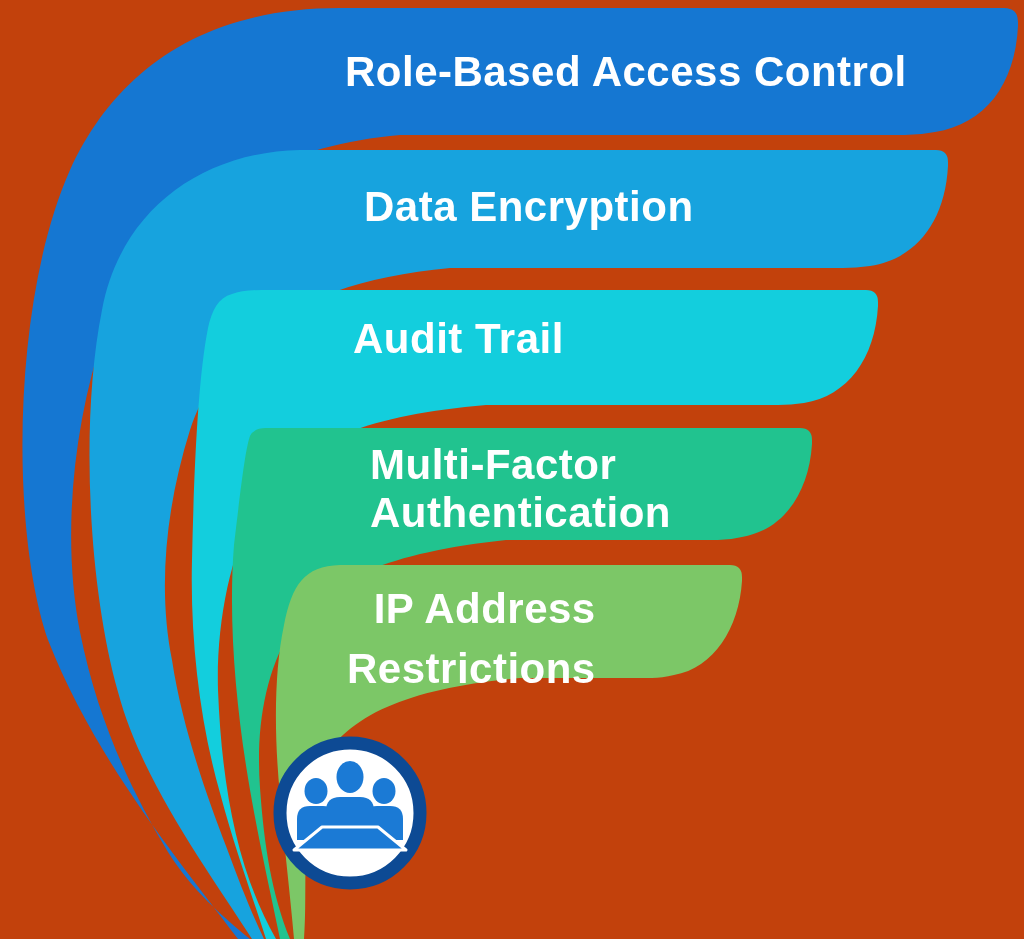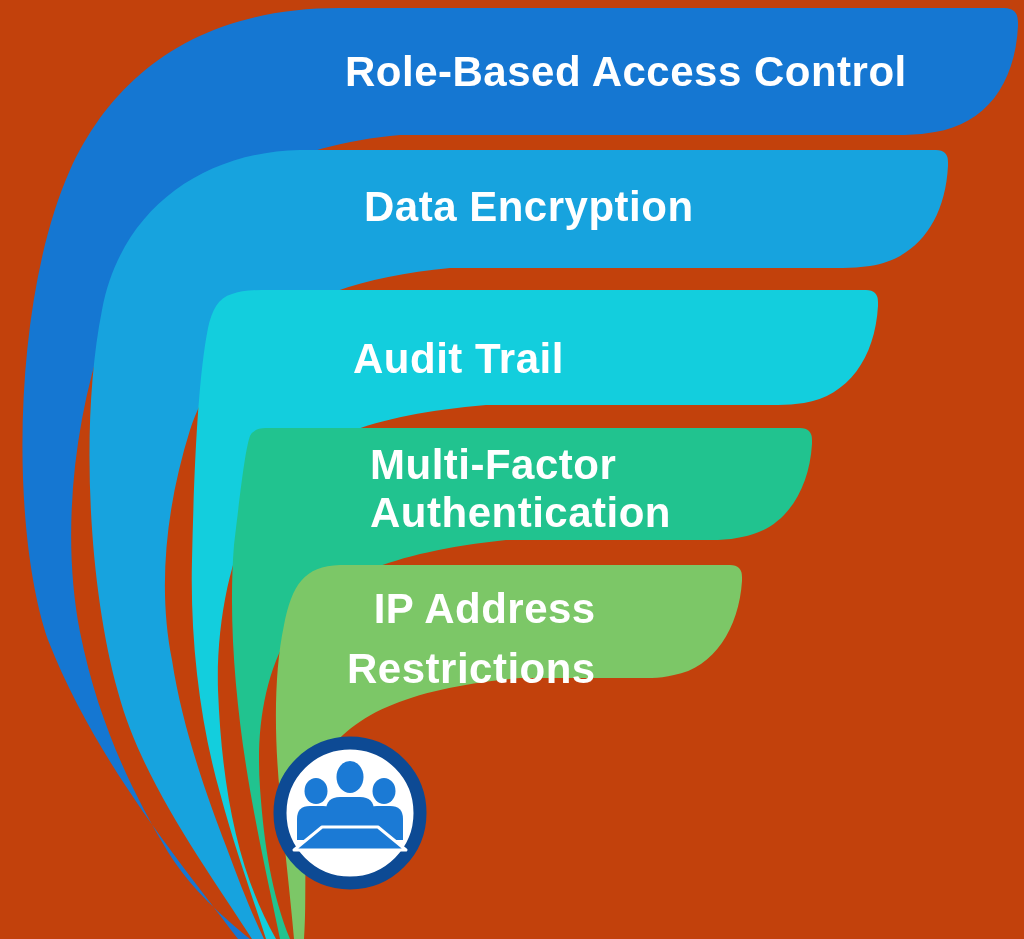--- a/index.html
+++ b/index.html
@@ -25,21 +25,21 @@
     color: #ffffff;
     font-weight: bold;
     font-size: 42px;
     line-height: 50px;
     letter-spacing: 0.5px;
     white-space: pre-line;
     pointer-events: none;
   }
   .label-1 { left: 345px; top: 47px;  }
   .label-2 { left: 348px; top: 182px; margin-left: 16px; }
-  .label-3 { left: 353px; top: 334px; }
+  .label-3 { left: 353px; top: 314px; }
   .label-4 { left: 345px; top: 441px; line-height: 48px; margin-left: 25px; }
   .label-5 { left: 347px; top: 579px; line-height: 60px; text-align: right; }
 </style>
 </head>
 <body>
 
 <div class="stage">
 
   <svg width="1024" height="939" viewBox="0 0 1024 939">
 

